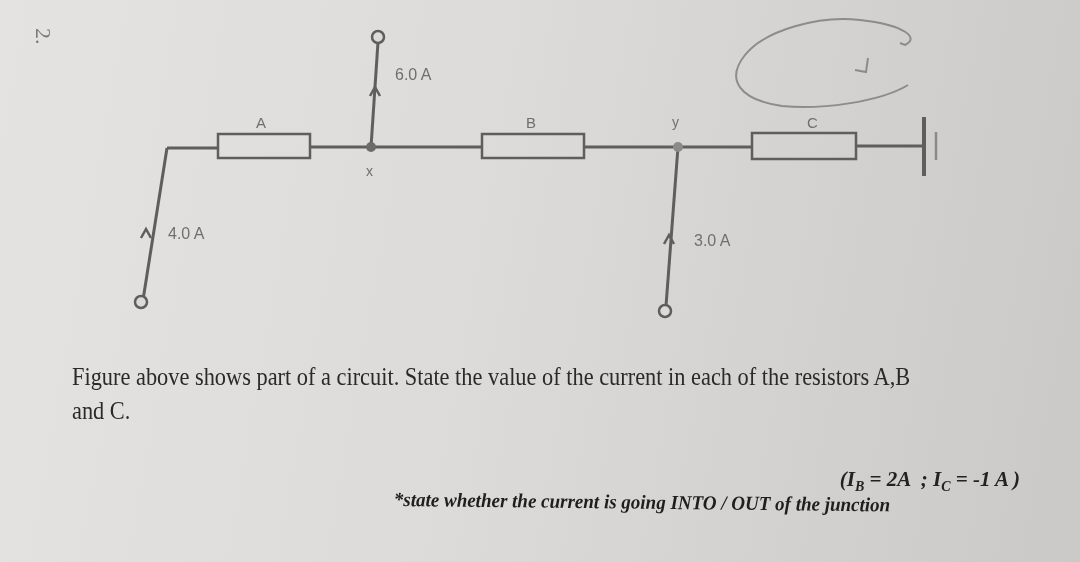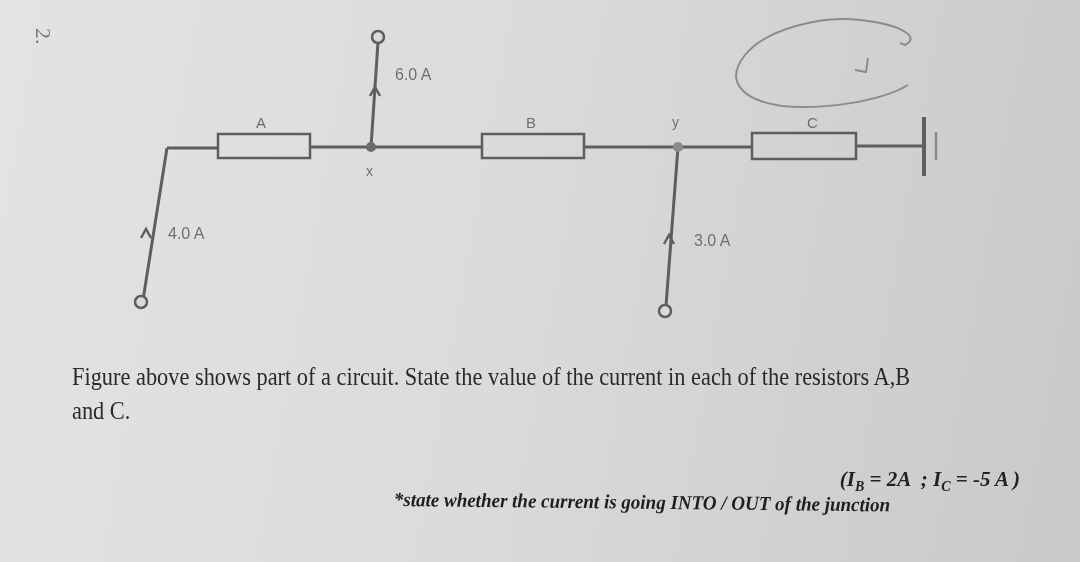--- a/index.html
+++ b/index.html
@@ -92,17 +92,17 @@
   <text class="lbl" x="694" y="246" font-size="16">3.0 A</text>
 </svg>
 
 <div class="question">Figure above shows part of a circuit. State the value of the current in each of the resistors A,B and C.</div>
 
 <div class="hint">
   (<span>I</span><sub>B</sub>
   <span>= 2A</span>
   &nbsp;<span>;</span>
   <span>I</span><sub>C</sub>
-  <span>= -5 A</span>
+  <span>= -1 A</span>
   )
 </div>
 
 <div class="note">*state whether the current is going INTO / OUT of the junction</div>
 
 </body></html>

